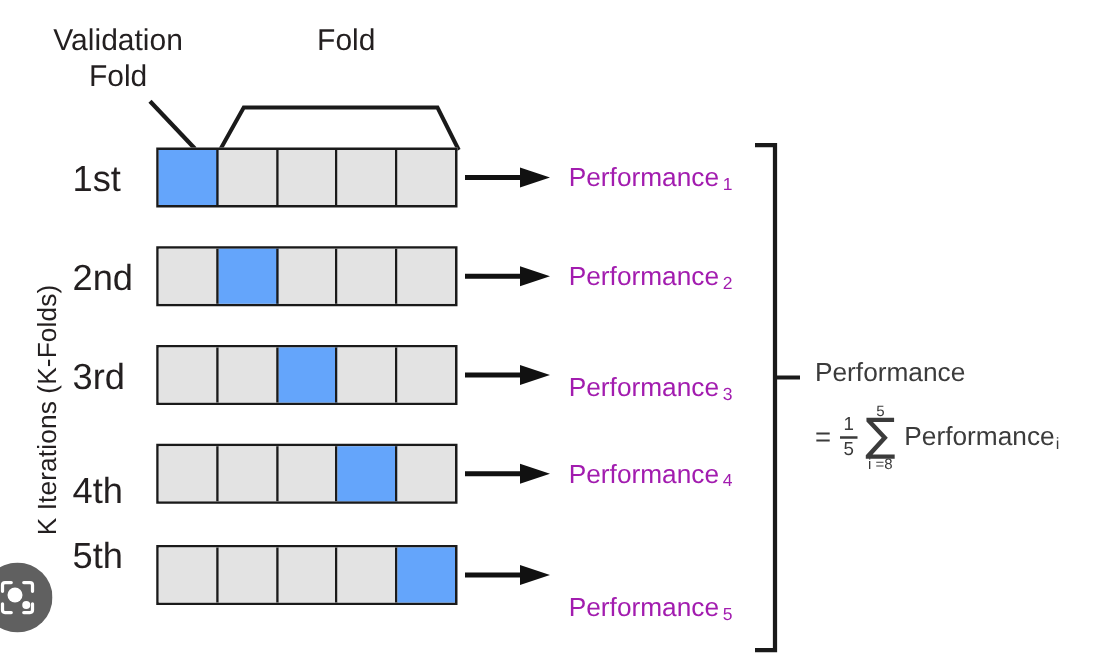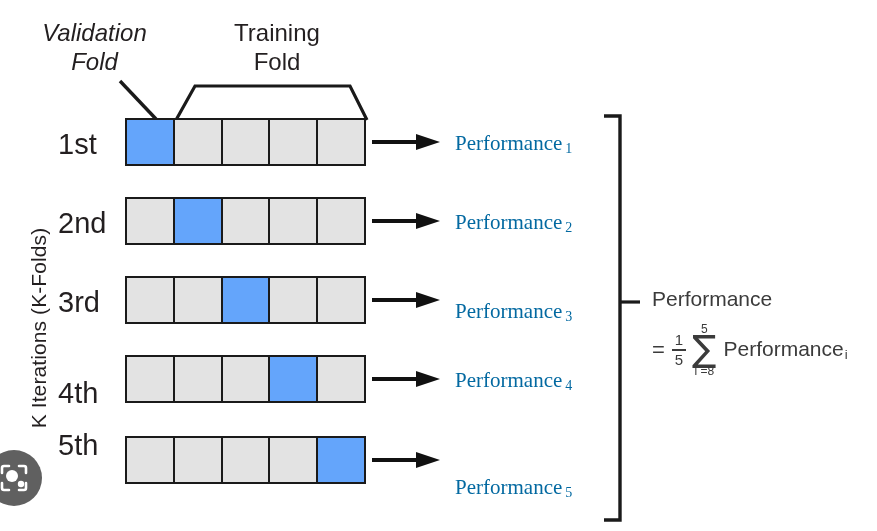--- a/index.html
+++ b/index.html
@@ -39,21 +39,21 @@
 
   
   .caption {
     position: absolute;
     text-align: center;
     font-size: 24px;
     line-height: 29px;
     color: #231f20;
     white-space: nowrap;
   }
-  .caption-validation { left: 12px; top: 18px; width: 165px; font-style: italic; }
+  .caption-validation { left: 12px; top: 18px; width: 165px; }
   .caption-training   { left: 196px; top: 18px; width: 162px; }
 
   
   .row-label {
     position: absolute;
     left: 58px;
     width: 60px;
     text-align: left;
     font-size: 29px;
     color: #231f20;
@@ -102,23 +102,22 @@
     border-top: 8px solid transparent;
     border-bottom: 8px solid transparent;
     border-left: 24px solid #111111;
   }
 
   
   .perf {
     position: absolute;
     left: 455px;
     font-size: 21px;
-    color: #0369a1;
-    white-space: nowrap;
-    font-family: Liberation Serif, serif;
+    color: #a21caf;
+    white-space: nowrap;
   }
   .perf .sub {
     font-size: 14px;
     vertical-align: -3px;
     margin-left: 3px;
   }
 
   
   .bracket {
     position: absolute;
@@ -205,21 +204,20 @@
 <div id="stage">
 
   <div class="axis-label">K Iterations (K-Folds)</div>
 
   <div class="caption caption-validation">
     <div>Validation</div>
     <div>Fold</div>
   </div>
 
   <div class="caption caption-training">
-    <div>Training</div>
     <div>Fold</div>
   </div>
 
   <svg class="callouts" viewBox="0 0 877 531">
 
     <line x1="120" y1="81" x2="156" y2="119" stroke="#1a1a1a" stroke-width="3.4"></line>
 
     <path d="M 176 120 L 195 86 L 350 86 L 367 120" fill="none" stroke="#1a1a1a" stroke-width="3.2" stroke-linejoin="miter"></path>
   </svg>
 

